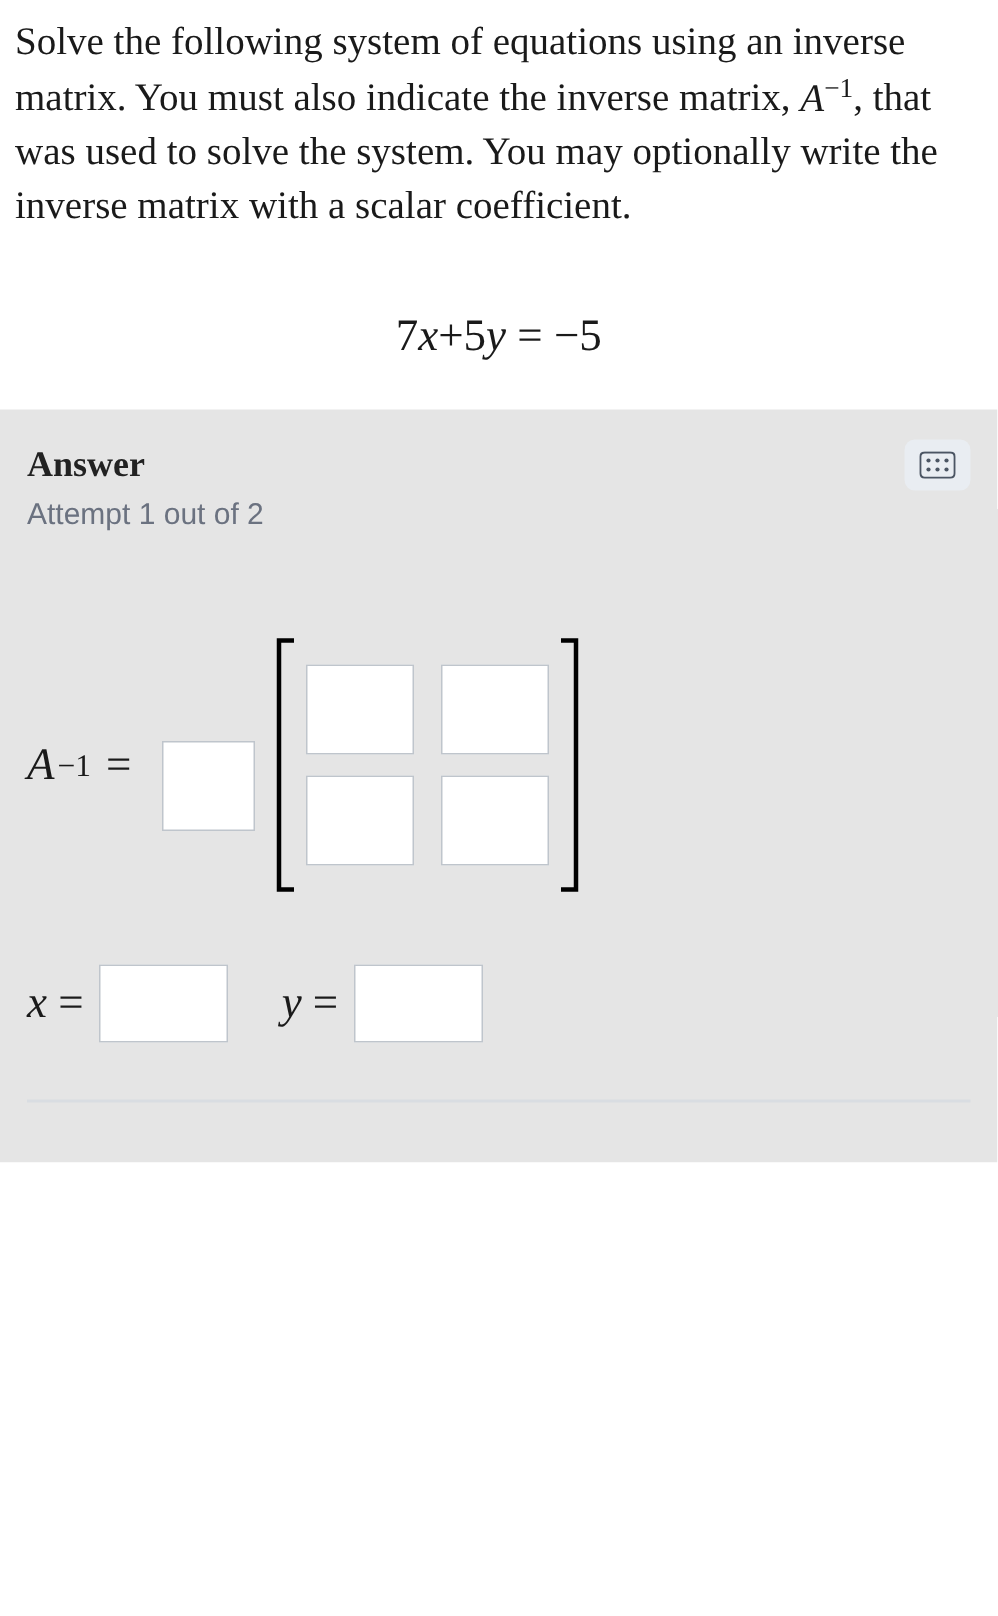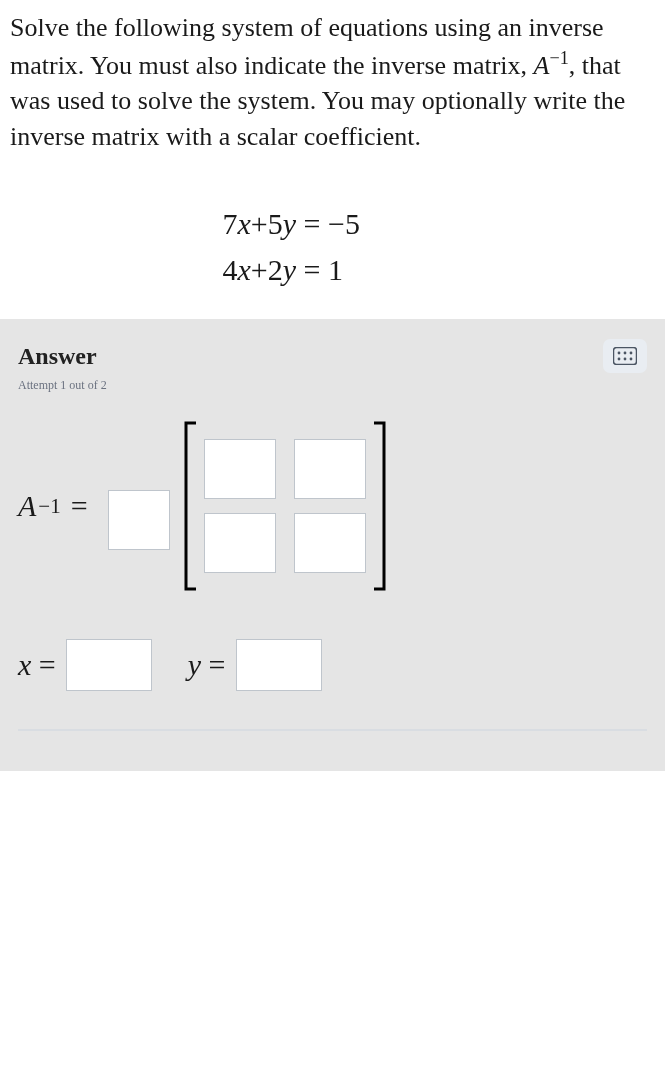--- a/index.html
+++ b/index.html
@@ -25,42 +25,42 @@
     font-style: normal;
   }
   .equations {
     text-align: center;
     padding: 18px 0 26px 0;
     font-family: 'Times New Roman', serif;
     font-size: 30px;
   }
   .equations .row {
     margin: 6px 0;
-    text-align: left;
+    text-align: center;
     display: inline-block;
     min-width: 220px;
   }
   .eq-it { font-style: italic; }
   .answer-section {
     background: #e5e5e5;
     padding: 24px 18px 40px 18px;
     position: relative;
   }
   .answer-title {
     font-family: Georgia, serif;
     font-weight: bold;
     font-size: 24px;
     color: #222;
     margin-bottom: 8px;
   }
   .attempt {
-    font-family: Liberation Serif, serif;
-    font-size: 12px;
+    font-family: Liberation Sans, sans-serif;
+    font-size: 20px;
     color: #6b7280;
-    margin-bottom: 28px;
+    margin-bottom: 70px;
   }
   .keyboard-btn {
     position: absolute;
     top: 20px;
     right: 18px;
     width: 44px;
     height: 34px;
     border-radius: 7px;
     background: #e9edf2;
     display: flex;
@@ -137,23 +137,20 @@
 
 <div class="problem">
   <span>Solve the following system of equations using an inverse matrix. You must also indicate the inverse matrix, </span><span class="math-inline"><span style="font-style:italic">A</span><span class="sup">−1</span></span><span>, that was used to solve the system. You may optionally write the inverse matrix with a scalar coefficient.</span>
 </div>
 
 <div class="equations">
   <div>
     <div class="row">
       <span>7</span><span class="eq-it">x</span><span>+</span><span>5</span><span class="eq-it">y</span><span> = </span><span>−5</span>
     </div><br>
-    <div class="row">
-      <span>4</span><span class="eq-it">x</span><span>+</span><span>2</span><span class="eq-it">y</span><span> = </span><span>1</span>
-    </div>
   </div>
 </div>
 
 <div class="answer-section">
   <div class="answer-title">Answer</div>
   <div class="attempt">Attempt 1 out of 2</div>
 
   <div class="keyboard-btn">
     <svg width="24" height="18" viewBox="0 0 24 18">
       <rect x="0.5" y="0.5" width="23" height="17" rx="3" fill="none" stroke="#4b5563" stroke-width="1.5"></rect>

